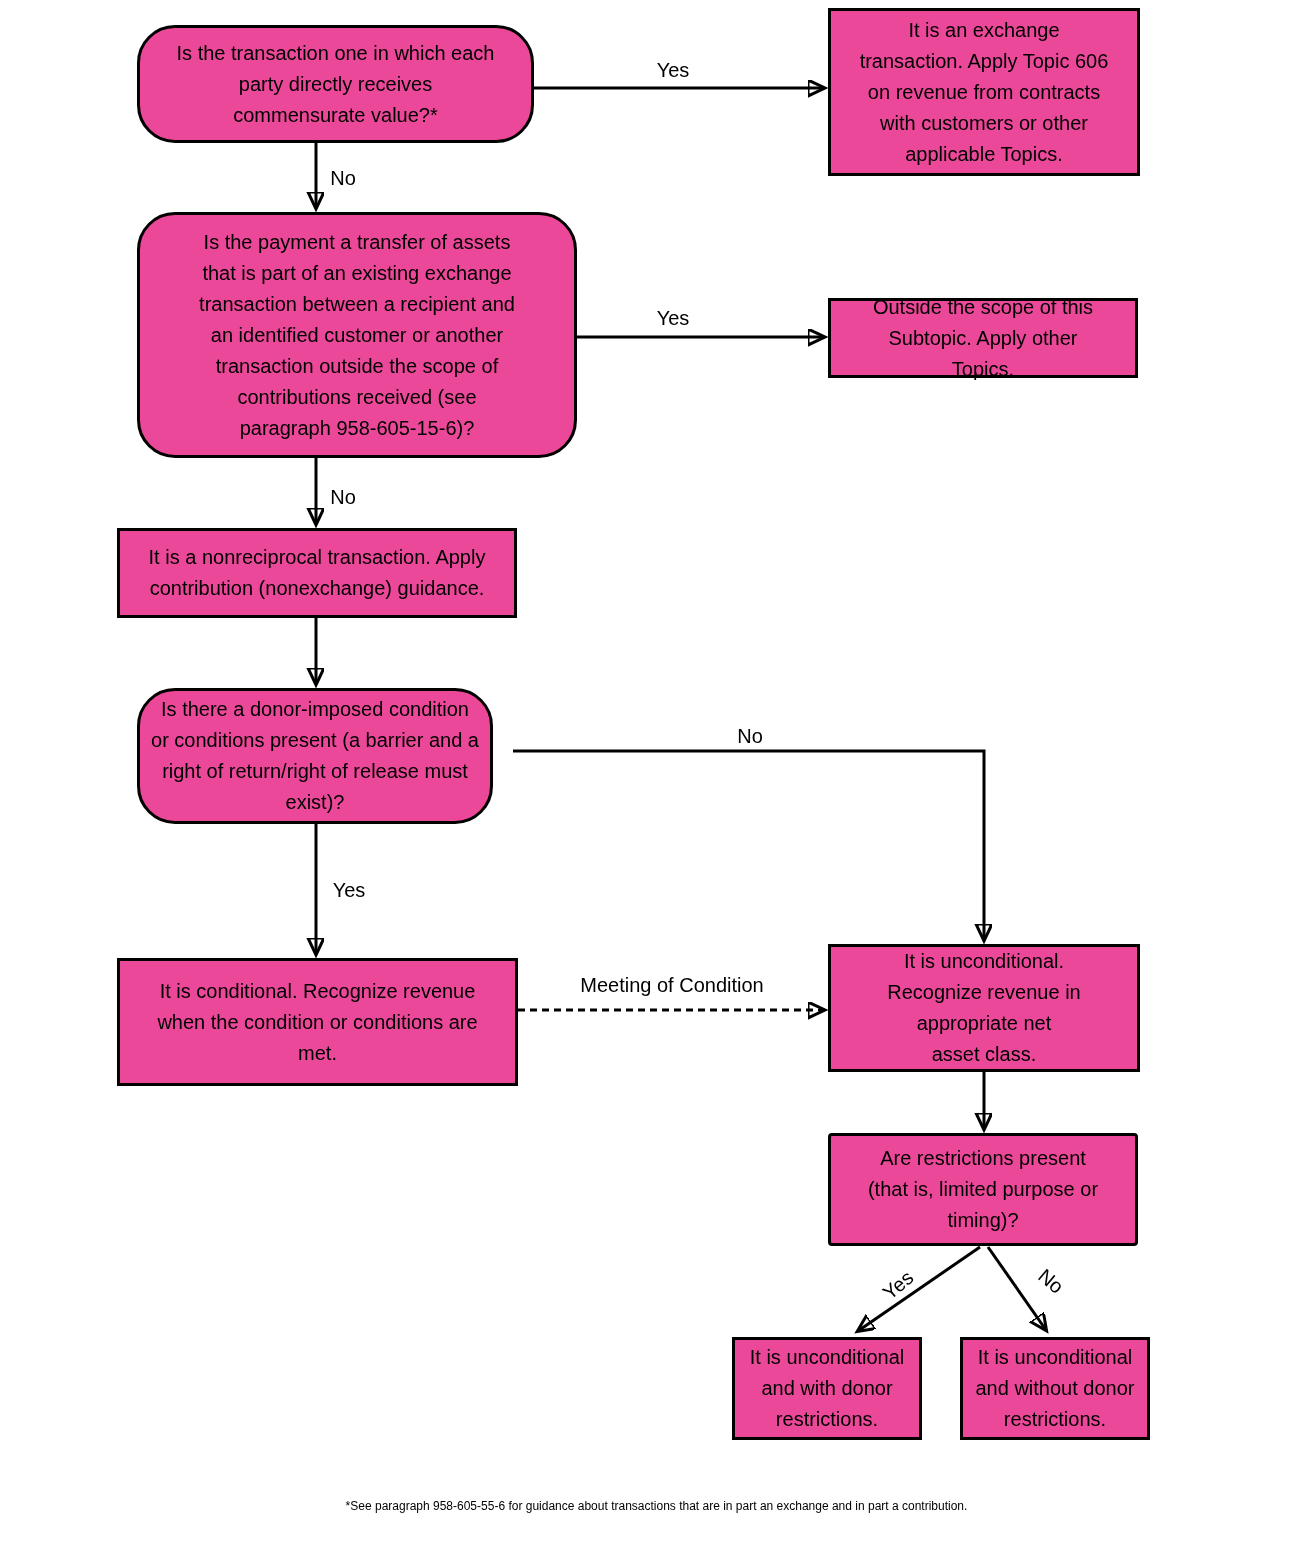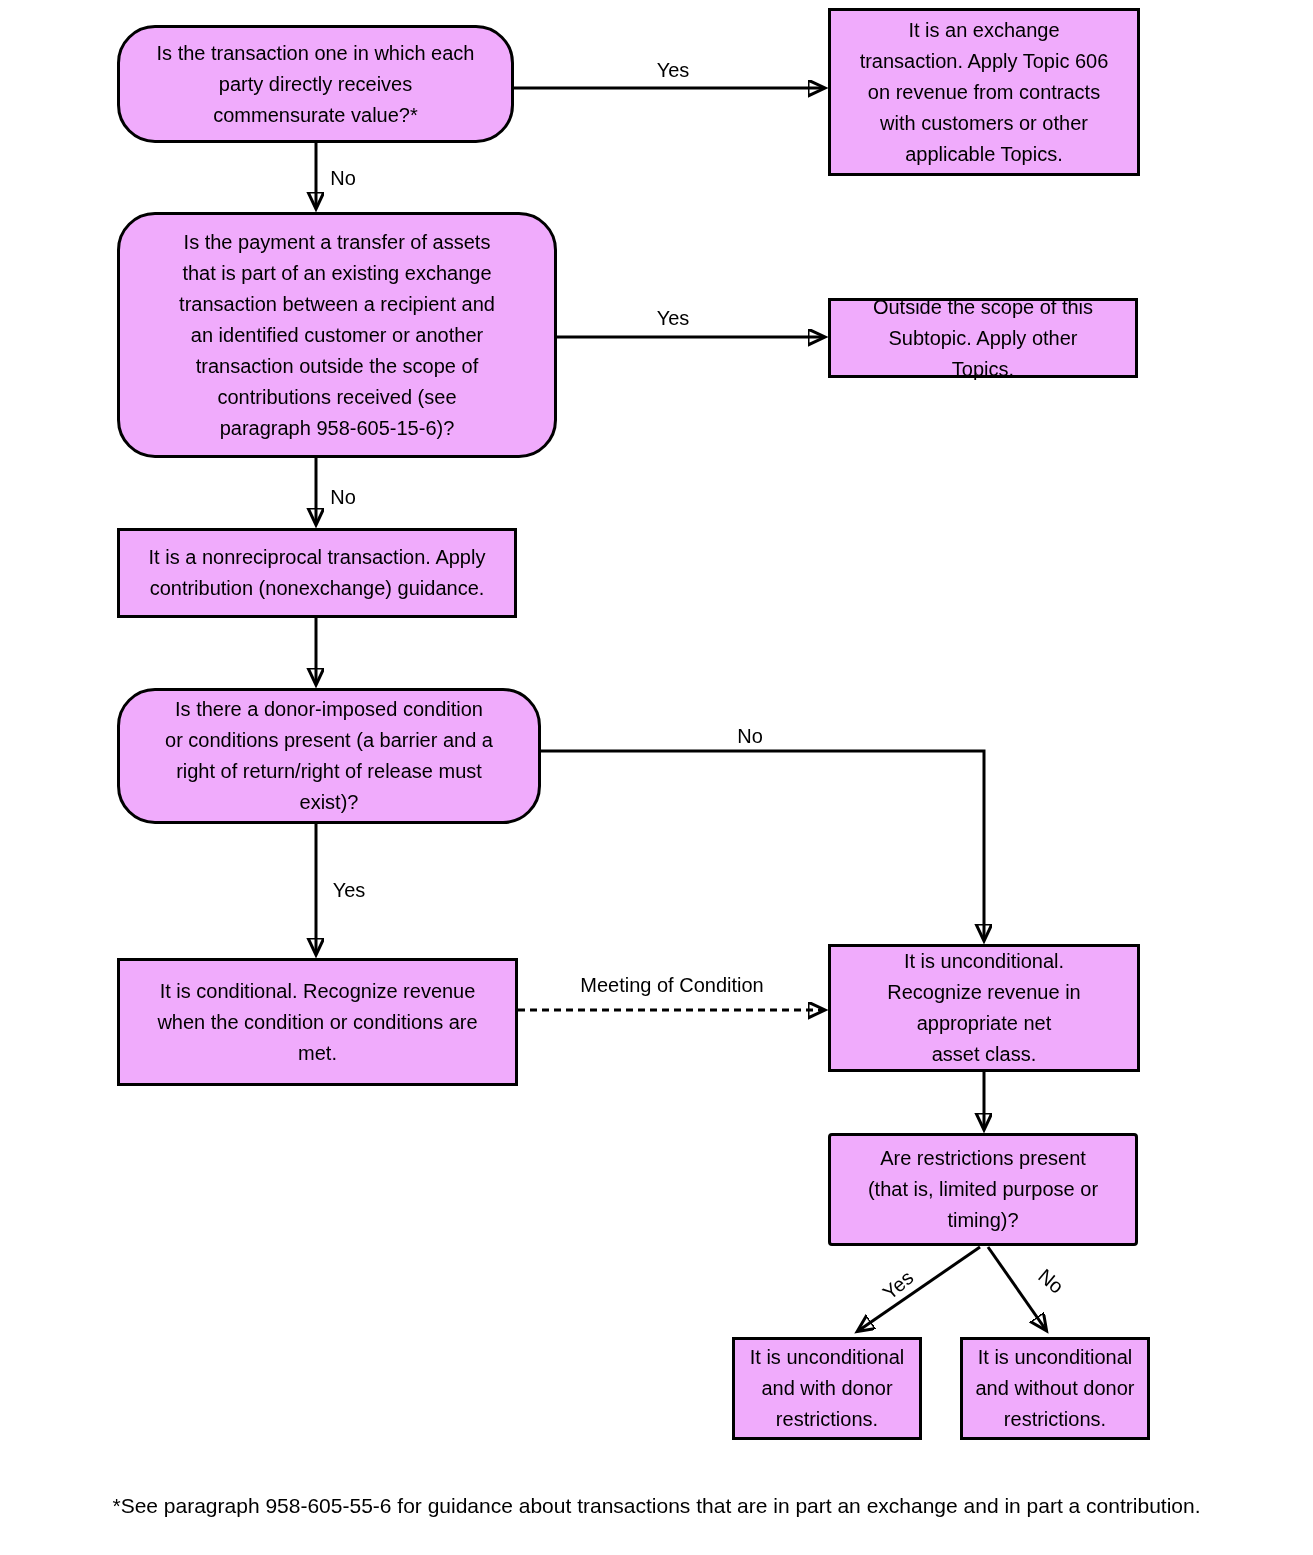--- a/index.html
+++ b/index.html
@@ -26,49 +26,50 @@
     stroke-width: 3;
     fill: none;
   }
   .node {
     position: absolute;
     box-sizing: border-box;
     display: flex;
     align-items: center;
     justify-content: center;
     text-align: center;
-    background: #f0abfc;
+    background: #ec4899;
     border: 3px solid #000000;
     font-size: 20px;
     line-height: 31px;
     white-space: pre-line;
   }
   .rounded {
     border-radius: 38px;
+    margin-left: 20px;
   }
   .rounded-sm {
     border-radius: 4px;
   }
   .edge-label {
     position: absolute;
     transform: translate(-50%, -50%);
     font-size: 20px;
     line-height: 22px;
     white-space: nowrap;
     background: transparent;
   }
   .rot-neg { transform: translate(-50%, -50%) rotate(-40deg); }
   .rot-pos { transform: translate(-50%, -50%) rotate(40deg); }
   .footnote {
     position: absolute;
     left: 0;
     right: 0;
     top: 1494px;
     text-align: center;
-    font-size: 21px;
+    font-size: 12px;
     line-height: 24px;
   }
 </style>
 </head>
 <body>
 
 <div class="canvas">
 
   <svg class="edges-svg" viewBox="0 0 1313 1555" aria-hidden="true">
     <defs>
@@ -128,21 +129,21 @@
     <span>Outside the scope of this
 Subtopic. Apply other
 Topics.</span>
   </div>
 
   <div class="node" style="left:117px; top:528px; width:400px; height:90px; padding:0 12px;">
     <span>It is a nonreciprocal transaction. Apply
 contribution (nonexchange) guidance.</span>
   </div>
 
-  <div class="node rounded" style="left:117px; top:688px; width:424px; height:136px; padding:0 10px;">
+  <div class="node rounded" style="left:117px; top:688px; width:356px; height:136px; padding:0 10px;">
     <span>Is there a donor-imposed condition
 or conditions present (a barrier and a
 right of return/right of release must
 exist)?</span>
   </div>
 
   <div class="node" style="left:117px; top:958px; width:401px; height:128px; padding:0 14px;">
     <span>It is conditional. Recognize revenue
 when the condition or conditions are
 met.</span>

